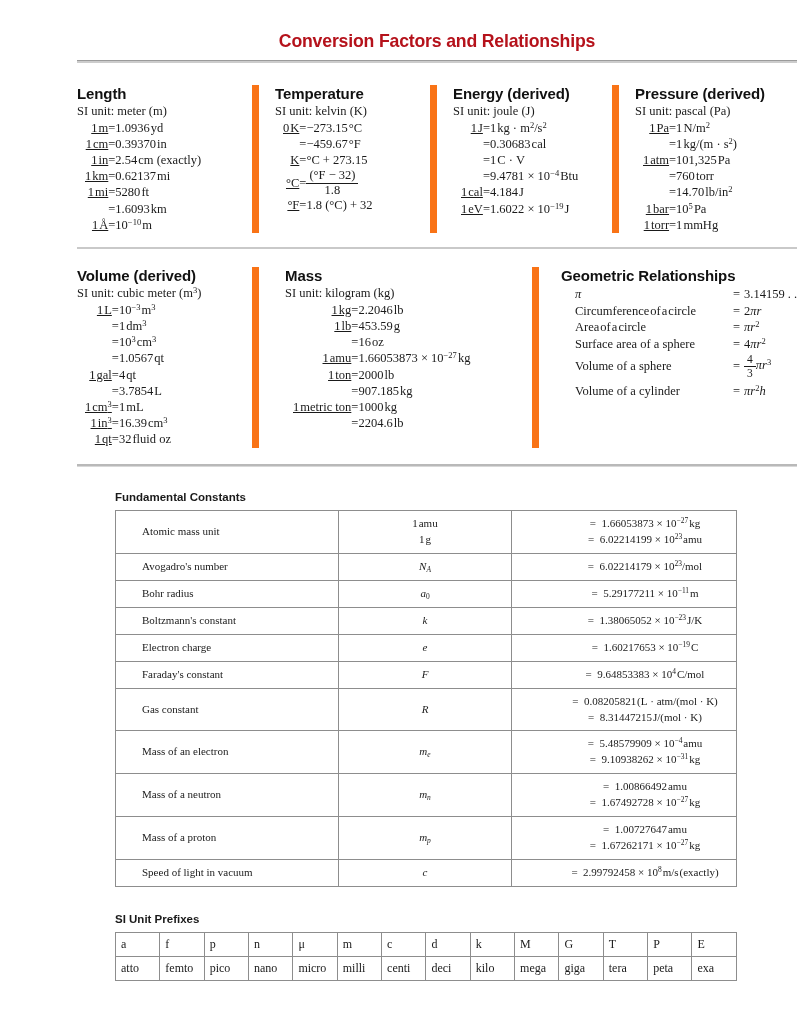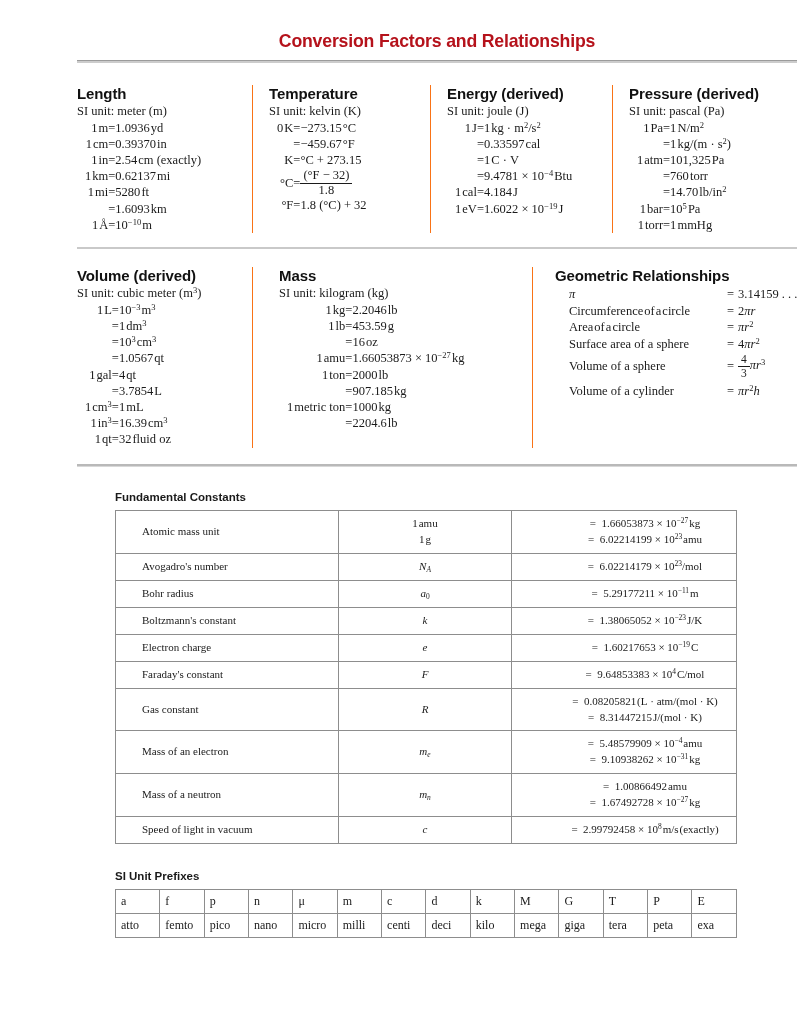--- a/index.html
+++ b/index.html
@@ -35,21 +35,21 @@
   .rule-bot{
     margin:0 40px;
     height:3px;
     background:linear-gradient(to bottom,#b9b9b9 0,#b9b9b9 2px,#d8d8d8 2px,#d8d8d8 3px);
   }
 
   
   .band{position:relative;}
   .cols{display:flex;}
   .col{position:relative;box-sizing:border-box;}
-  .vdiv{border-left:1px solid #f97316;}
+  .vdiv{border-left:7px solid #f97316;}
 
   h2.sec{
     font-family:"Liberation Sans", sans-serif;
     font-weight:bold;
     font-size:15px;
     margin:0 0 2px 0;
     color:#111;
     letter-spacing:-0.1px;
   }
   .siunit{
@@ -60,21 +60,21 @@
   table.conv{
     border-collapse:collapse;
     font-size:12.5px;
     margin-left:8px;
   }
   table.conv td{
     padding:0.6px 0;
     vertical-align:middle;
     white-space:nowrap;
   }
-  td.lhs{text-align:right;padding-right:6px;}
+  td.lhs{text-align:right;padding-right:6px;text-decoration:underline;}
   td.eq{text-align:center;padding:0 4px;}
   td.rhs{text-align:left;}
 
   sup{font-size:0.68em;vertical-align:0.48em;line-height:0;}
   sub{font-size:0.68em;vertical-align:-0.22em;line-height:0;}
   i.v{font-style:italic;}
 
   
   .frac{display:inline-block;text-align:center;vertical-align:middle;line-height:1.08;}
   .frac .num{display:block;padding:0 3px;}
@@ -226,21 +226,21 @@
         <table class="conv">
           <tbody>
               <tr>
                 <td class="lhs">1 J</td>
                 <td class="eq">=</td>
                 <td class="rhs">1 kg&nbsp;·&nbsp;m<sup>2</sup>/s<sup>2</sup></td>
               </tr>
           <tr>
                 <td class="lhs"></td>
                 <td class="eq">=</td>
-                <td class="rhs">0.33597 cal</td>
+                <td class="rhs">0.30683 cal</td>
               </tr>
           <tr>
                 <td class="lhs"></td>
                 <td class="eq">=</td>
                 <td class="rhs">1 C&nbsp;·&nbsp;V</td>
               </tr>
           <tr>
                 <td class="lhs"></td>
                 <td class="eq">=</td>
                 <td class="rhs">9.4781 × 10<sup>−4</sup> Btu</td>
@@ -527,20 +527,28 @@
           <div class="nowrap">=&nbsp; 5.48579909 × 10<sup>−4</sup> amu</div>
           <div class="nowrap">=&nbsp; 9.10938262 × 10<sup>−31</sup> kg</div>
         </td>
       </tr>
       <tr>
         <td class="name">Mass of a neutron</td>
         <td class="sym"><i class="v">m</i><sub><i class="v">n</i></sub></td>
         <td class="val">
           <div class="nowrap">=&nbsp; 1.00866492 amu</div>
           <div class="nowrap">=&nbsp; 1.67492728 × 10<sup>−27</sup> kg</div>
+        </td>
+      </tr>
+      <tr>
+        <td class="name">Mass of a proton</td>
+        <td class="sym"><i class="v">m</i><sub><i class="v">p</i></sub></td>
+        <td class="val">
+          <div class="nowrap">=&nbsp; 1.00727647 amu</div>
+          <div class="nowrap">=&nbsp; 1.67262171 × 10<sup>−27</sup> kg</div>
         </td>
       </tr>
       <tr>
         <td class="name">Speed of light in vacuum</td>
         <td class="sym"><i class="v">c</i></td>
         <td class="val">
               <div class="nowrap">=&nbsp; 2.99792458 × 10<sup>8</sup> m/s (exactly)</div>
             </td>
       </tr>
     </tbody>

